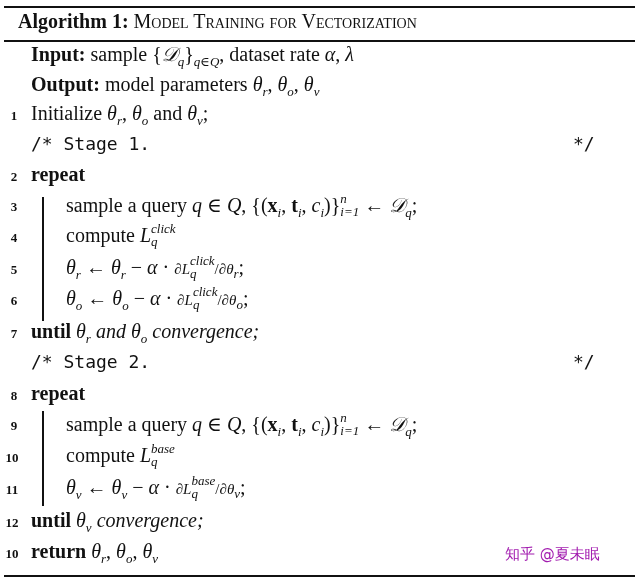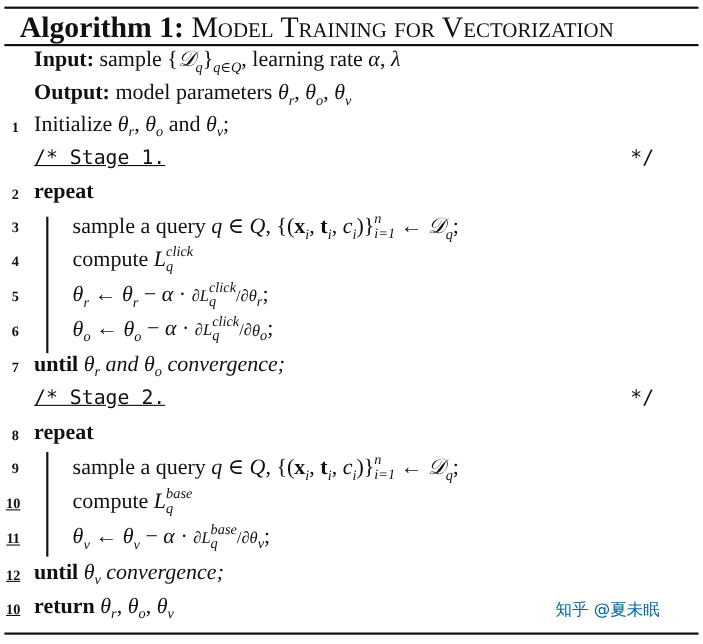--- a/index.html
+++ b/index.html
@@ -2,57 +2,57 @@
 <html><head>
   <meta charset="utf-8">
   <style>
     html, body { margin:0; padding:0; background:#ffffff; }
     body { width:639px; height:585px; position:relative; overflow:hidden;
            font-family:"Liberation Serif","DejaVu Serif",serif; color:#111; }
     .rule { position:absolute; left:4px; width:631px; background:#111; }
     .rule.top { top:6px; height:2px; }
     .rule.mid { top:40px; height:2px; }
     .rule.bot { top:575px; height:2px; }
-    .title { position:absolute; left:18px; top:10px; font-size:27px; white-space:nowrap; }
+    .title { position:absolute; left:18px; top:10px; font-size:20px; white-space:nowrap; }
     .title b { font-weight:bold; }
     .sc { font-variant:small-caps; }
     .line { position:absolute; left:0; height:31px; white-space:nowrap; font-size:20px; }
     .ln { position:absolute; left:4px; width:20px; text-align:center; font-size:13px; font-weight:bold; top:6px; }
-    .ln.two { left:2px;text-decoration:underline; }
+    .ln.two { left:2px; }
     .txt { position:absolute; left:31px; top:0; }
     .txt.ind { left:66px; }
     b.kw { font-weight:bold; }
     i.m { font-style:italic; }
     sub, sup { font-size:13px; line-height:0; }
-    .mono { font-family:"DejaVu Sans Mono","Liberation Mono",monospace; font-size:18px;text-decoration:underline; }
+    .mono { font-family:"DejaVu Sans Mono","Liberation Mono",monospace; font-size:18px; }
     .cend { position:absolute; left:573px; top:0; font-family:"DejaVu Sans Mono","Liberation Mono",monospace; font-size:18px; }
     .vbar { position:absolute; left:42px; width:2px; background:#111; }
     .stack { display:inline-block; vertical-align:middle; line-height:1; position:relative; top:-2px; }
     .stack .sp { display:block; font-size:13px; font-style:italic; }
     .stack .sb { display:block; font-size:13px; font-style:italic; }
     .watermark { position:absolute; left:505px; top:545px; font-family:"DejaVu Sans",sans-serif;
-                 font-size:15px; color:#0369a1; white-space:nowrap; }
+                 font-size:15px; color:#a21caf; white-space:nowrap; }
   </style>
 </head>
 <body>
 
 <div>
   <div class="rule top"></div>
   <div class="title">
     <b>Algorithm 1:</b>
     <span class="sc">Model Training for Vectorization</span>
   </div>
   <div class="rule mid"></div>
 
   <div class="line" style="top:43px;">
     <span class="txt">
       <b class="kw">Input:</b>
       <span>sample</span>
       {<i class="m">𝒟<sub>q</sub></i>}<sub><i>q</i>∈<i>Q</i></sub>,
-      <span>learning rate</span>
+      <span>dataset rate</span>
       <i class="m">α</i>, <i class="m">λ</i>
     </span>
   </div>
 
   <div class="line" style="top:73px;">
     <span class="txt">
       <b class="kw">Output:</b>
       <span>model parameters</span>
       <i class="m">θ<sub>r</sub></i>, <i class="m">θ<sub>o</sub></i>, <i class="m">θ<sub>v</sub></i>
     </span>

